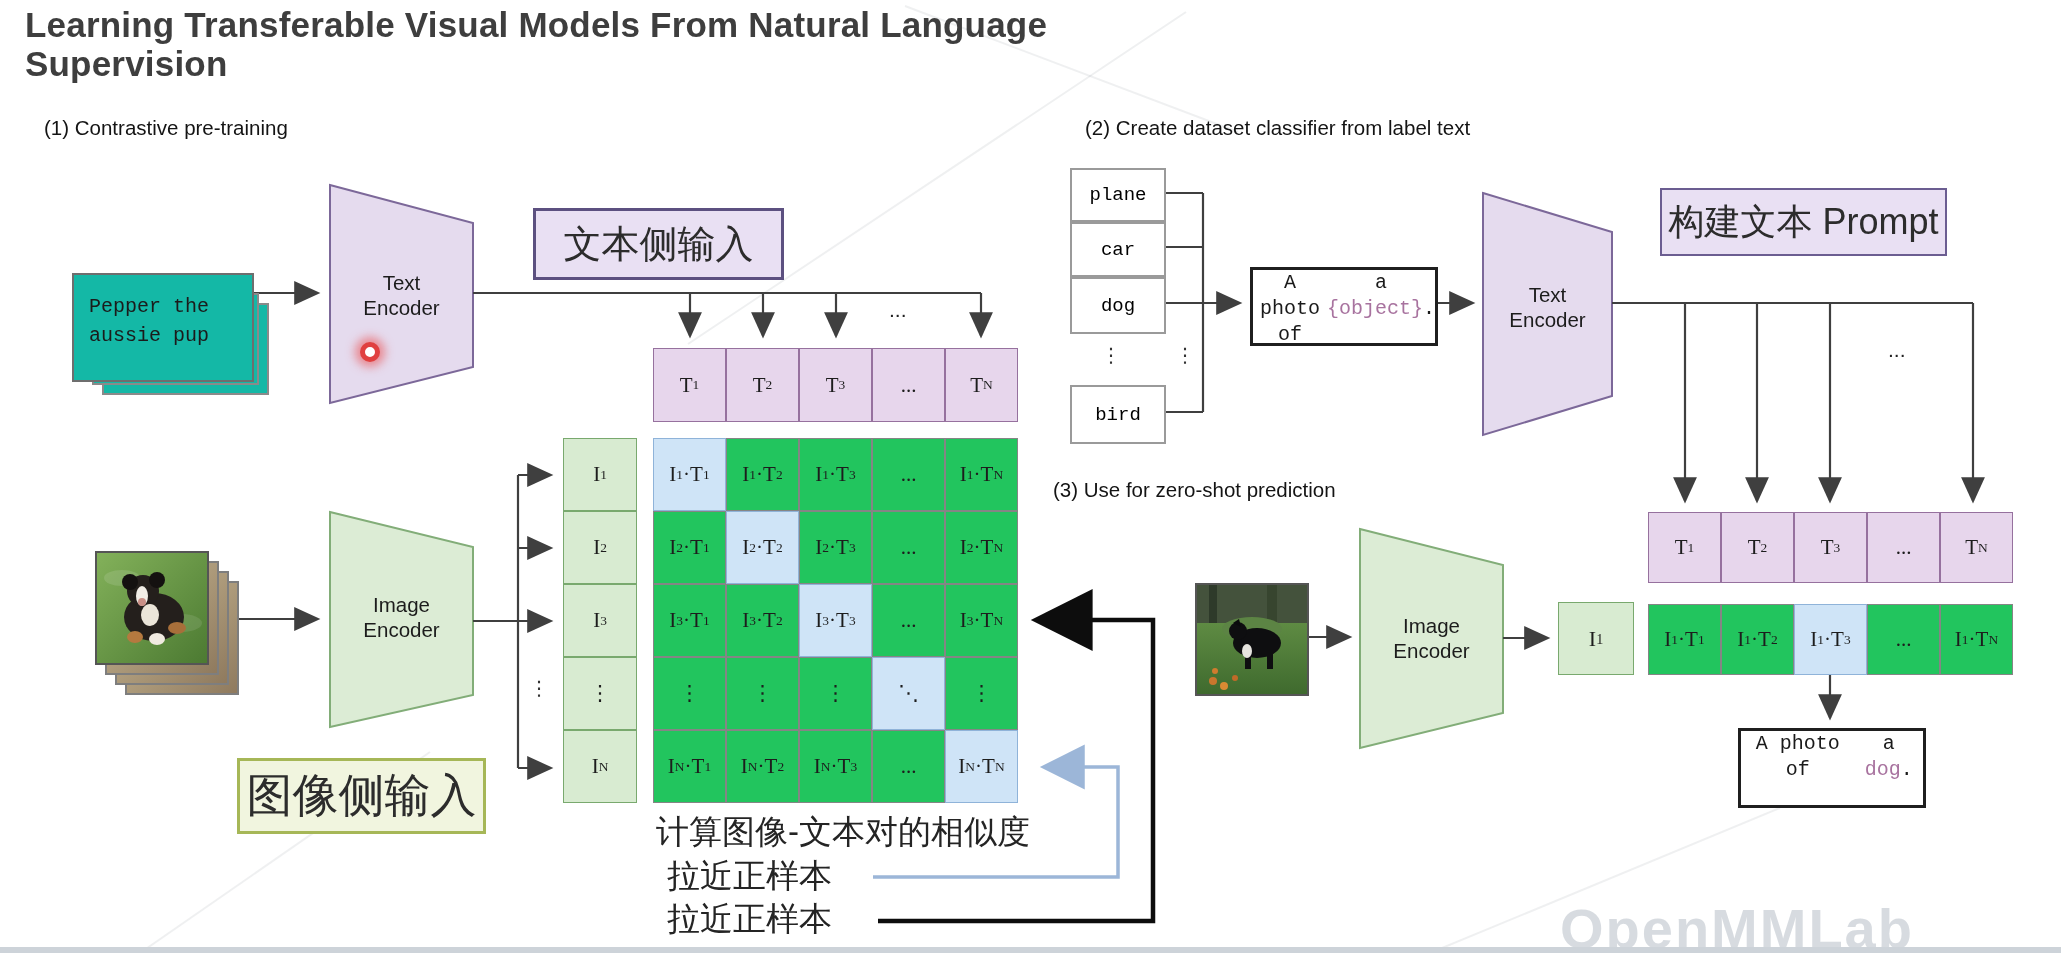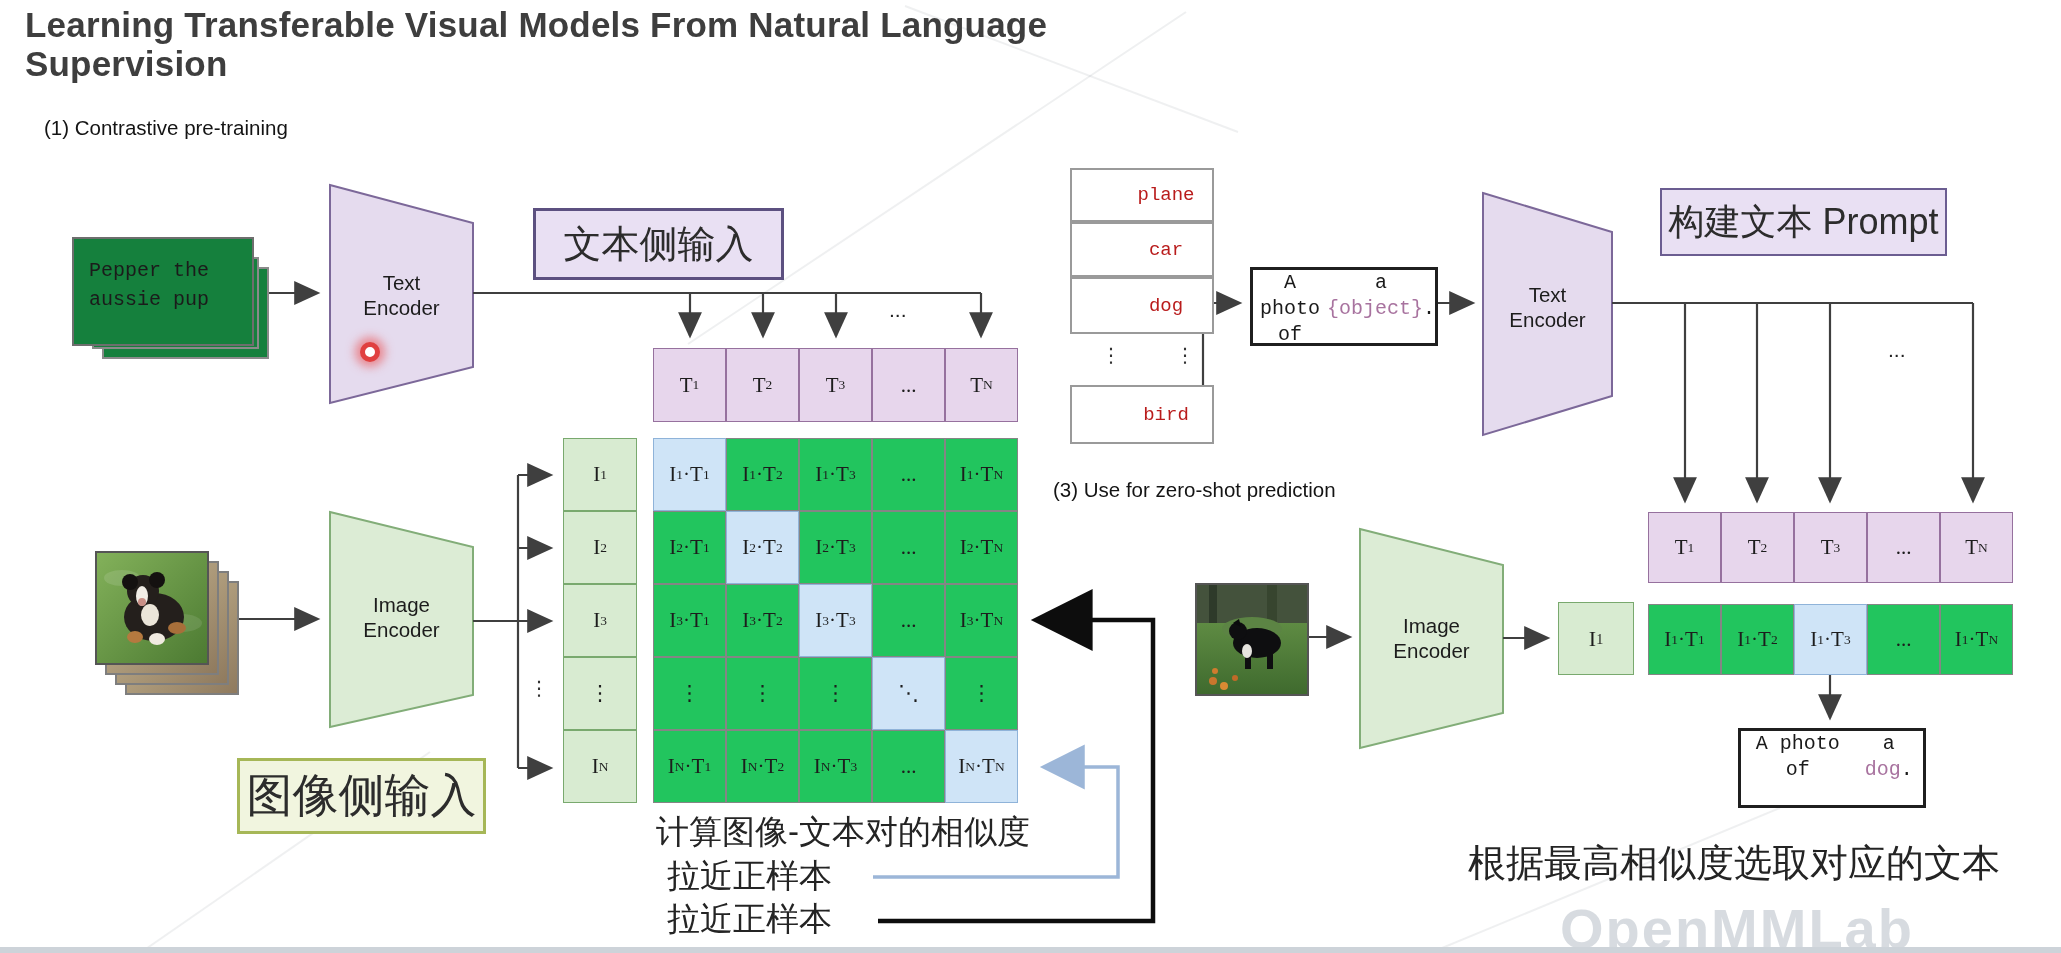--- a/index.html
+++ b/index.html
@@ -5,31 +5,31 @@
   html,body{margin:0;padding:0;background:#fff;}
   #canvas{position:relative;width:2061px;height:953px;background:#ffffff;overflow:hidden;
           font-family:"Liberation Sans",sans-serif;color:#222;text-decoration:underline;}
   .abs{position:absolute;}
   
   .title{left:25px;top:5px;width:1060px;font-size:35px;line-height:39px;font-weight:bold;color:#3e3e3e;letter-spacing:.2px;}
   .sec-head{font-size:20.5px;color:#141414;}
   .mono{font-family:"Liberation Mono","DejaVu Sans Mono",monospace;}
   .prelines{white-space:pre-line;}
   
-  .card{position:absolute;background:#15803d;border:2px solid #8a8a8a;width:163px;height:88px;}
+  .card{position:absolute;background:#14b8a6;border:2px solid #8a8a8a;width:163px;height:88px;margin-top:36px;}
   .card.front{border-color:#6e6e6e;}
   .pepper-text{padding:17px 0 0 15px;font-size:20px;line-height:29px;color:#1b1b1b;}
   .photo-back{position:absolute;width:110px;height:110px;border:2px solid #7e7e7e;
               background:linear-gradient(135deg,#cbbb97,#8f7a5e);}
   
   .tag-box{display:flex;align-items:center;justify-content:center;text-align:center;}
   .purple-tag{background:#e9e0f3;border:3px solid #5c5080;color:#2c2c2c;}
   .green-tag{background:#f1f5df;border:3px solid #a6b757;color:#2c2c2c;}
   .label-box{background:#fff;border:2px solid #9a9a9a;display:flex;align-items:center;justify-content:center;
-             font-size:19px;color:#b91c1c;padding-left:48px;}
+             font-size:19px;color:#000000;}
   .code-box{background:#fff;border:3px solid #1f1f1f;text-align:center;font-size:20px;line-height:26px;
             color:#1a1a1a;display:flex;flex-direction:row;justify-content:center;}
   .obj{color:#a8739f;}
   
   .grid{display:grid;}
   .cell{display:flex;align-items:center;justify-content:center;
         font-family:"Liberation Serif","DejaVu Serif",serif;font-size:21px;color:#1d1d1d;
         border:1px solid #858585;}
   .cell sub{font-size:64%;line-height:0;}
   .pcell{background:#e7d6ec;border-color:#96719e;}
@@ -107,20 +107,21 @@
       <path d="M1830 675 V718" marker-end="url(#arrD)"></path>
     </g>
 
     <path d="M878 921 H1153 V620 H1042" fill="none" stroke="#0d0d0d" stroke-width="4.5" marker-end="url(#arrB)"></path>
 
     <path d="M873 877 H1118 V767 H1048" fill="none" stroke="#9cb6d8" stroke-width="3.5" marker-end="url(#arrBlue)"></path>
   </svg>
 
   <div class="abs title">Learning Transferable Visual Models From Natural Language Supervision</div>
   <div class="abs sec-head" style="left:44px;top:116px;">(1) Contrastive pre-training</div>
+  <div class="abs sec-head" style="left:1085px;top:116px;">(2) Create dataset classifier from label text</div>
   <div class="abs sec-head" style="left:1053px;top:478px;">(3) Use for zero-shot prediction</div>
 
   <div class="abs" style="left:72px;top:237px;width:210px;height:130px;">
     <div class="card" style="left:30px;top:30px;"></div>
     <div class="card" style="left:20px;top:20px;"></div>
     <div class="card" style="left:10px;top:10px;"></div>
     <div class="card front mono prelines pepper-text" style="left:0;top:0;">Pepper the
 aussie pup</div>
   </div>
 
@@ -276,18 +277,17 @@
       <div class="cell wcell bcell">I<sub>1</sub>·T<sub>3</sub></div>
       <div class="cell wcell">...</div>
       <div class="cell wcell">I<sub>1</sub>·T<sub>N</sub></div>
     </div>
 
   <div class="abs code-box mono" style="left:1738px;top:728px;width:182px;height:74px;">
     <div>A photo of</div>
     <div><span>a </span><span class="obj">dog</span><span>.</span></div>
   </div>
 
-  <div class="abs cn" style="left:1468px;top:838px;font-size:38px;">根据最高相似度选取对应的文本</div>
 
   <div class="abs watermark" style="left:1560px;top:896px;">OpenMMLab</div>
   <div class="abs bottom-strip"></div>
 
 </div>
 
 </body></html>

